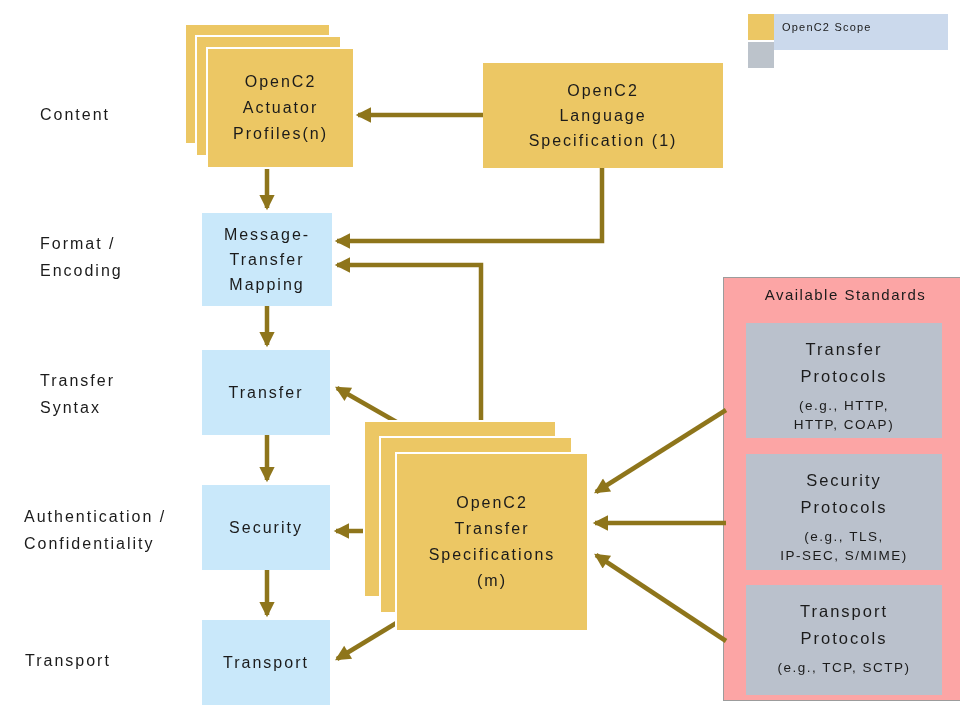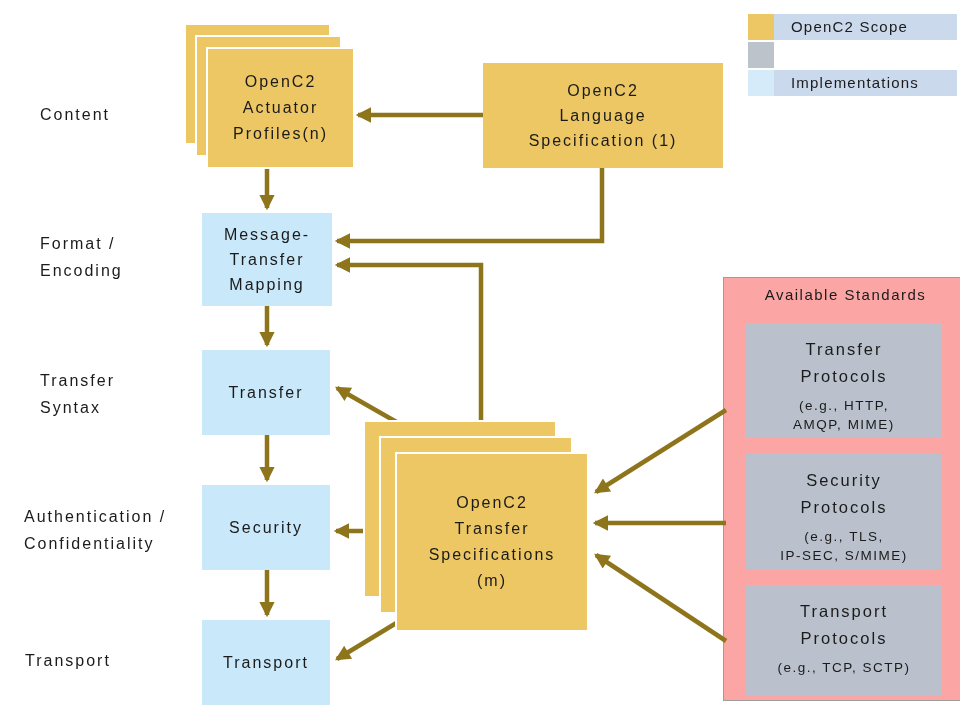--- a/index.html
+++ b/index.html
@@ -42,41 +42,41 @@
     text-align:center;box-sizing:border-box;
   }
   .graybox .gname{font-size:16.5px;line-height:27px;letter-spacing:2px;white-space:pre-line;margin-top:13px;}
   .graybox .gdetail{font-size:13.5px;line-height:19px;letter-spacing:1.5px;white-space:pre-line;margin-top:6px;}
 
   
   #legend{position:absolute;left:748px;top:14px;z-index:3;}
   .legend-row{display:flex;margin-bottom:2px;height:26px;}
   .legend-swatch{width:26px;height:26px;flex:none;}
   .legend-label{
-    width:166px;height:26px;line-height:26px;padding-left:17px;
-    font-size:15px;letter-spacing:1.2px;background:#cbd9ec;
+    width:166px;height:36px;line-height:26px;padding-left:8px;
+    font-size:11px;letter-spacing:1.2px;background:#cbd9ec;
   }
   .legend-label.lighter{background:#e8eef7;}
 
   
   #arrows{position:absolute;left:0;top:0;z-index:2;pointer-events:none;}
 </style>
 </head>
 <body>
 
 <div id="canvas">
 
   <div id="standards-panel">
     <div id="standards-title">Available Standards</div>
 
     <div class="graybox" style="top: 45px; height: 115px; background: rgb(186, 193, 204);">
       <div class="gname">Transfer
 Protocols</div>
       <div class="gdetail">(e.g., HTTP,
-AMQP, MIME)</div>
+HTTP, COAP)</div>
     </div>
 
     <div class="graybox" style="top: 176px; height: 116px; background: rgb(186, 193, 204);">
       <div class="gname">Security
 Protocols</div>
       <div class="gdetail">(e.g.,  TLS,
 IP-SEC, S/MIME)</div>
     </div>
 
     <div class="graybox" style="top: 307px; height: 110px; background: rgb(186, 193, 204);">
@@ -143,19 +143,15 @@
 (m)</div>
 
   <div id="legend">
     <div class="legend-row">
       <div class="legend-swatch" style="background: rgb(236, 199, 100);"></div>
       <div class="legend-label">OpenC2 Scope</div>
     </div>
     <div class="legend-row">
       <div class="legend-swatch" style="background: rgb(188, 195, 203);"></div>
     </div>
-    <div class="legend-row">
-      <div class="legend-swatch" style="background: rgb(213, 235, 250);"></div>
-      <div class="legend-label">Implementations</div>
-    </div>
   </div>
 
 </div>
 
 </body></html>

